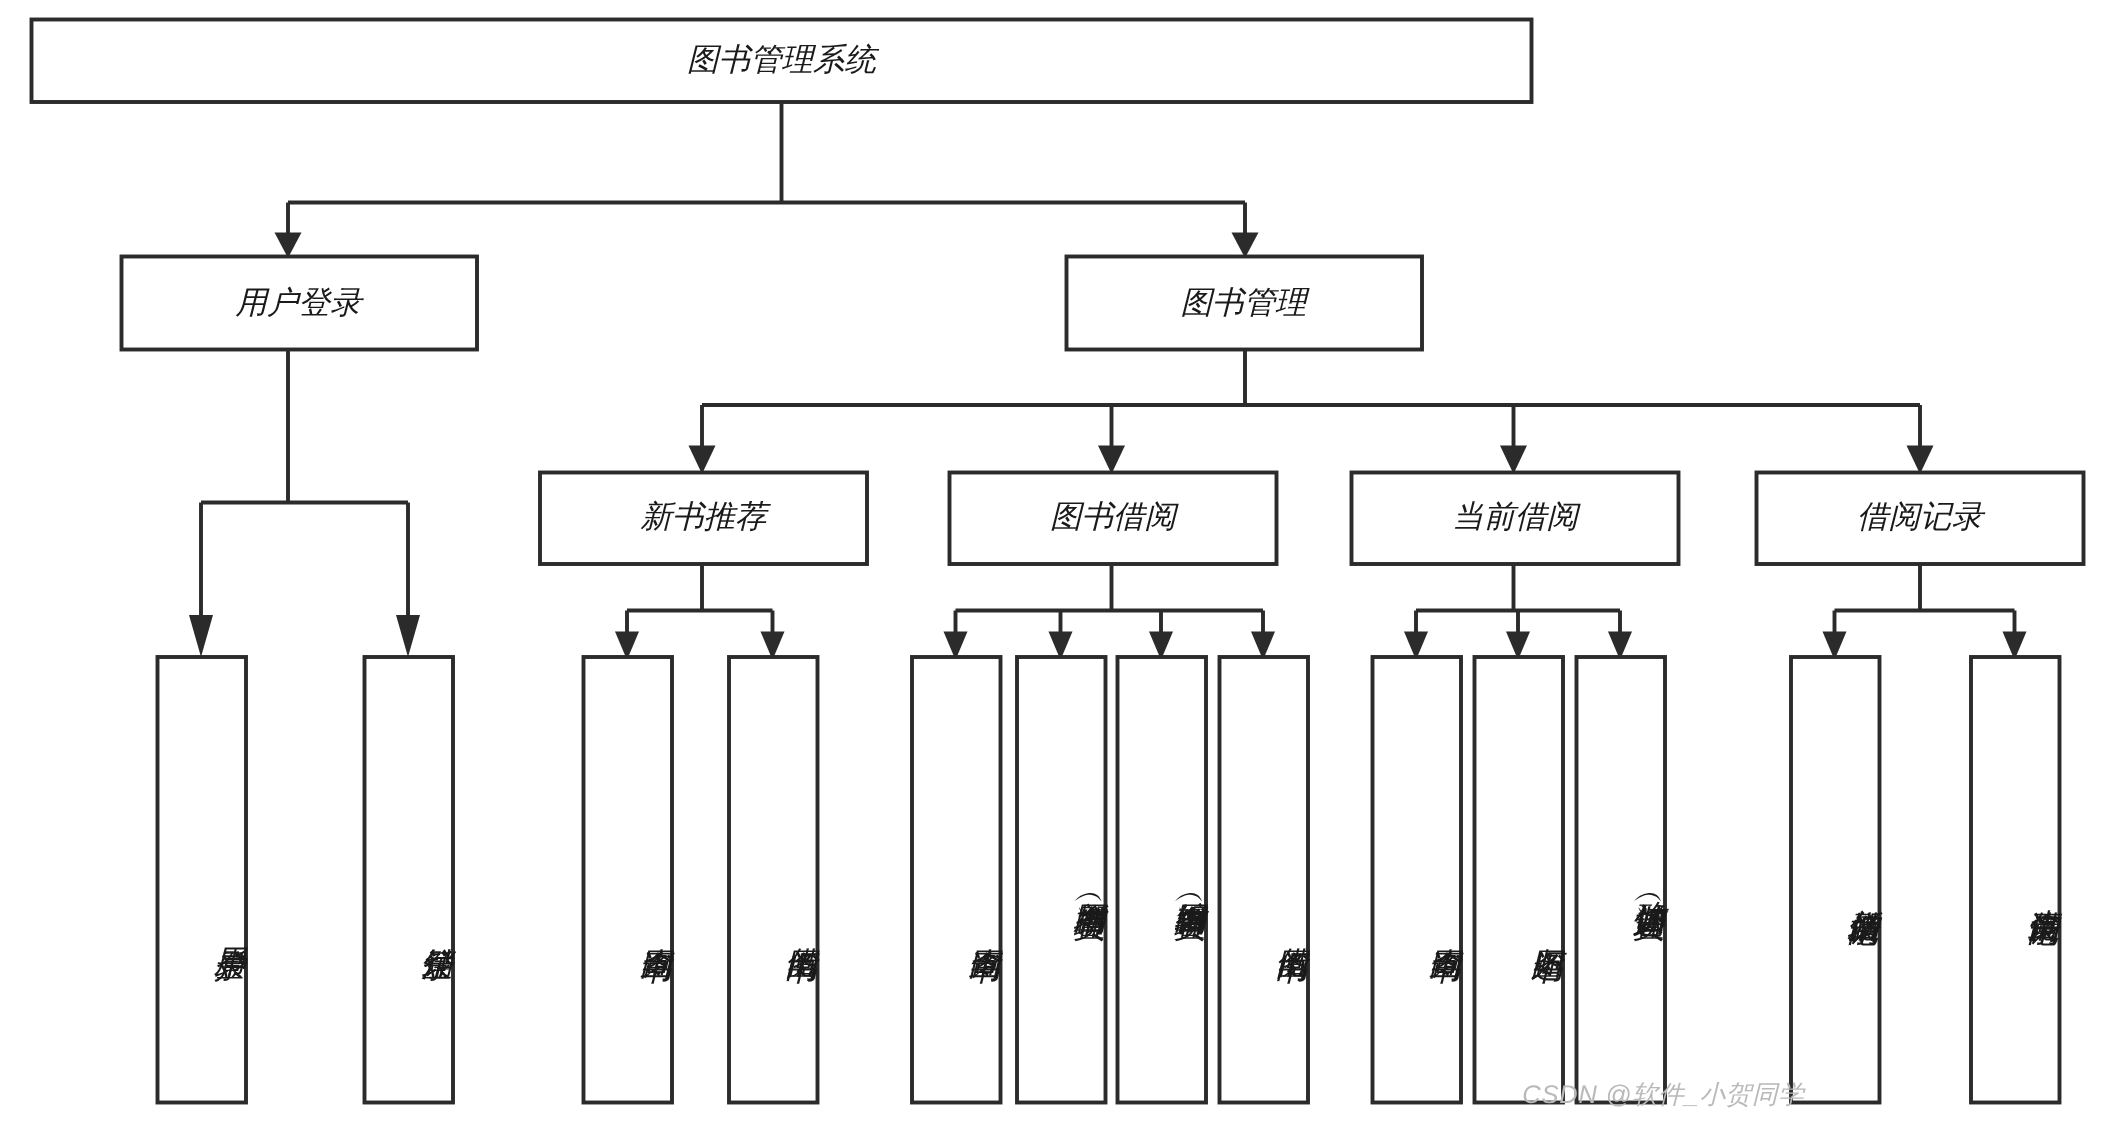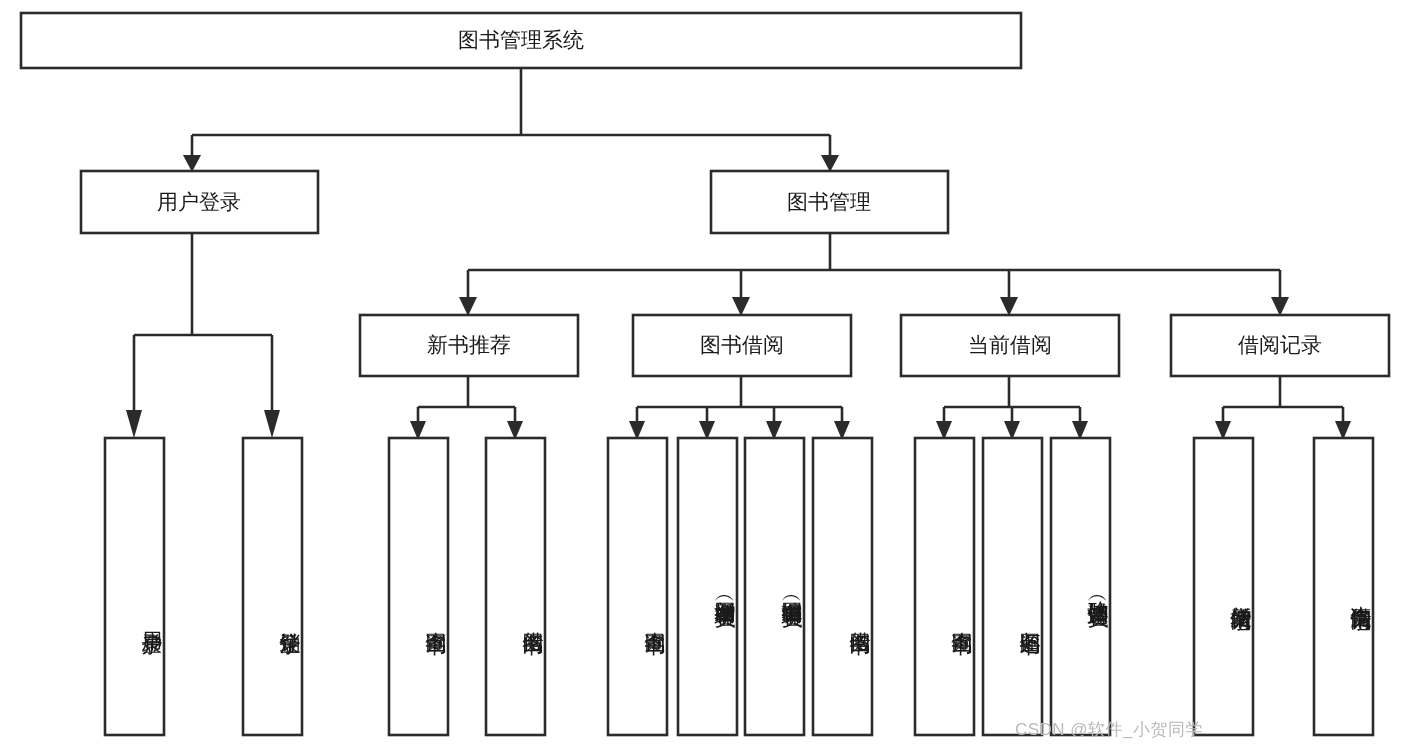--- a/index.html
+++ b/index.html
@@ -11,20 +11,21 @@
     width: 1405px;
     height: 747px;
     font-family: "Liberation Sans", "DejaVu Sans", sans-serif;
     overflow: hidden;
     position: relative;
   }
   #diagram-root {
     position: relative;
     width: 1213px;
     height: 747px;
+    font-style: italic;
   }
   svg#flow-svg {
     position: absolute;
     left: 0;
     top: 0;
     width: 1405px;
     height: 747px;
     display: block;
   }
   .node-box {

